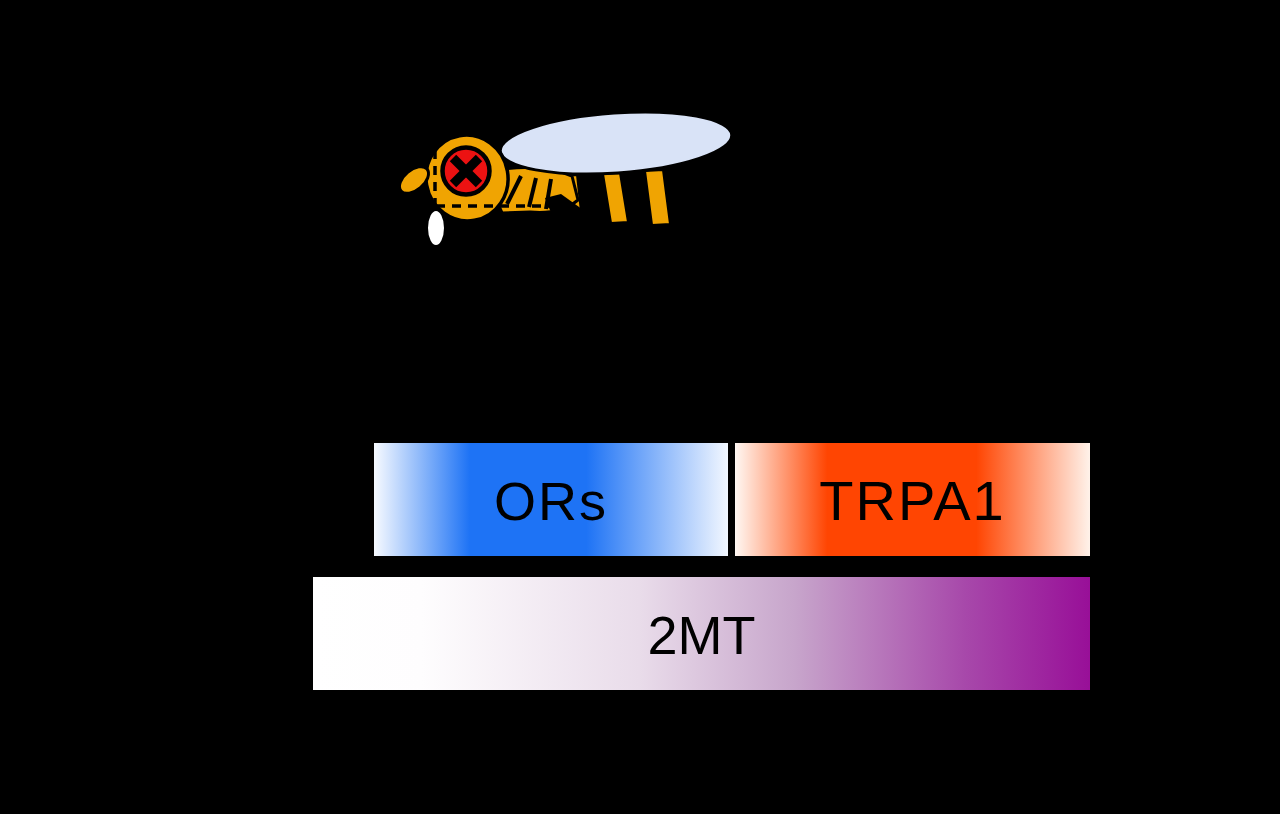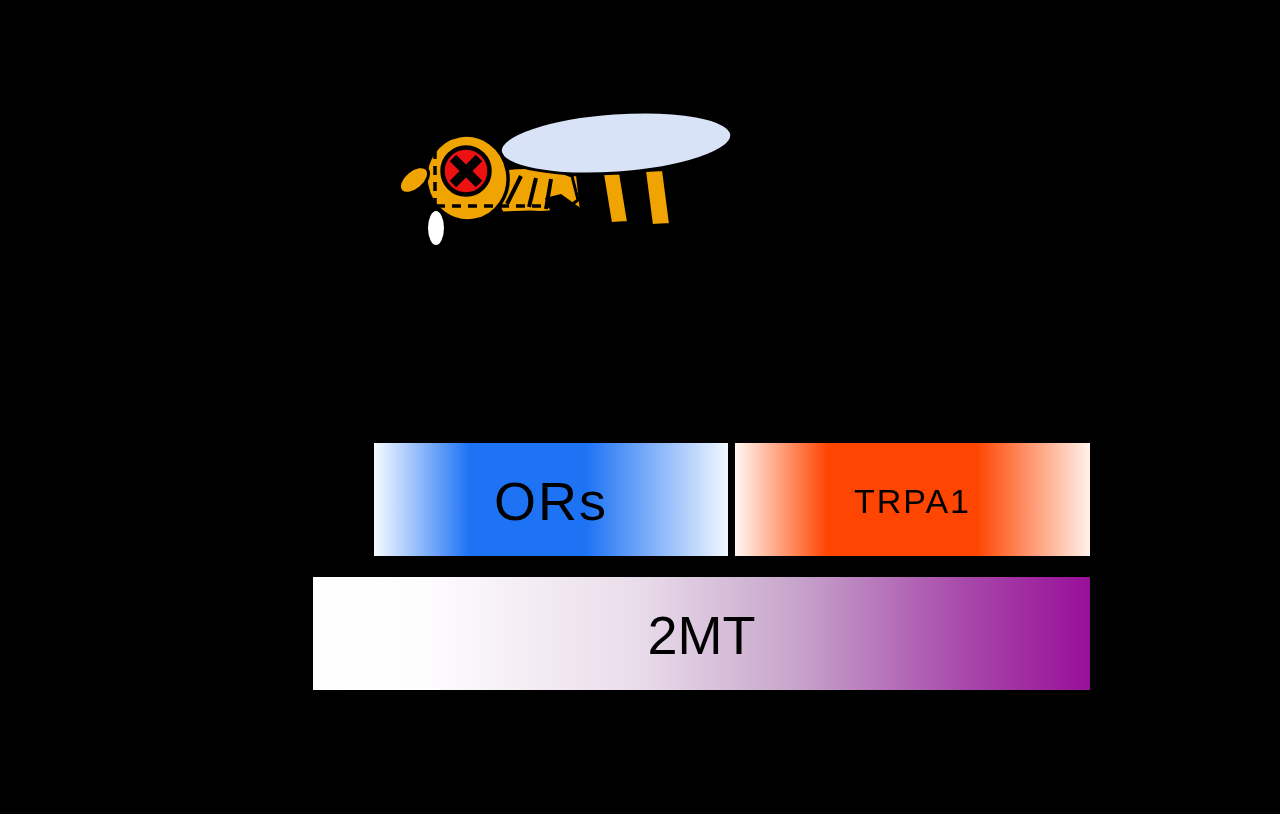--- a/index.html
+++ b/index.html
@@ -38,21 +38,21 @@
     left: 374px; top: 443px; width: 354px; height: 113px;
     font-size: 54px;
     background: linear-gradient(to right,
       #F7FAFF 0%,
       var(--c-ors_blue, #1E73F5) 27%,
       var(--c-ors_blue, #1E73F5) 60%,
       #F2F7FF 100%);
   }
   .bar-trpa1 {
     left: 735px; top: 443px; width: 355px; height: 113px;
-    font-size: 34px;
+    font-size: 56px;
     background: linear-gradient(to right,
       #FFF8F3 0%,
       var(--c-trpa1_red, #FF4502) 26%,
       var(--c-trpa1_red, #FF4502) 68%,
       #FFF2EA 100%);
   }
   .bar-2mt {
     left: 313px; top: 577px; width: 777px; height: 113px;
     font-size: 54px;
     background: linear-gradient(to right,

